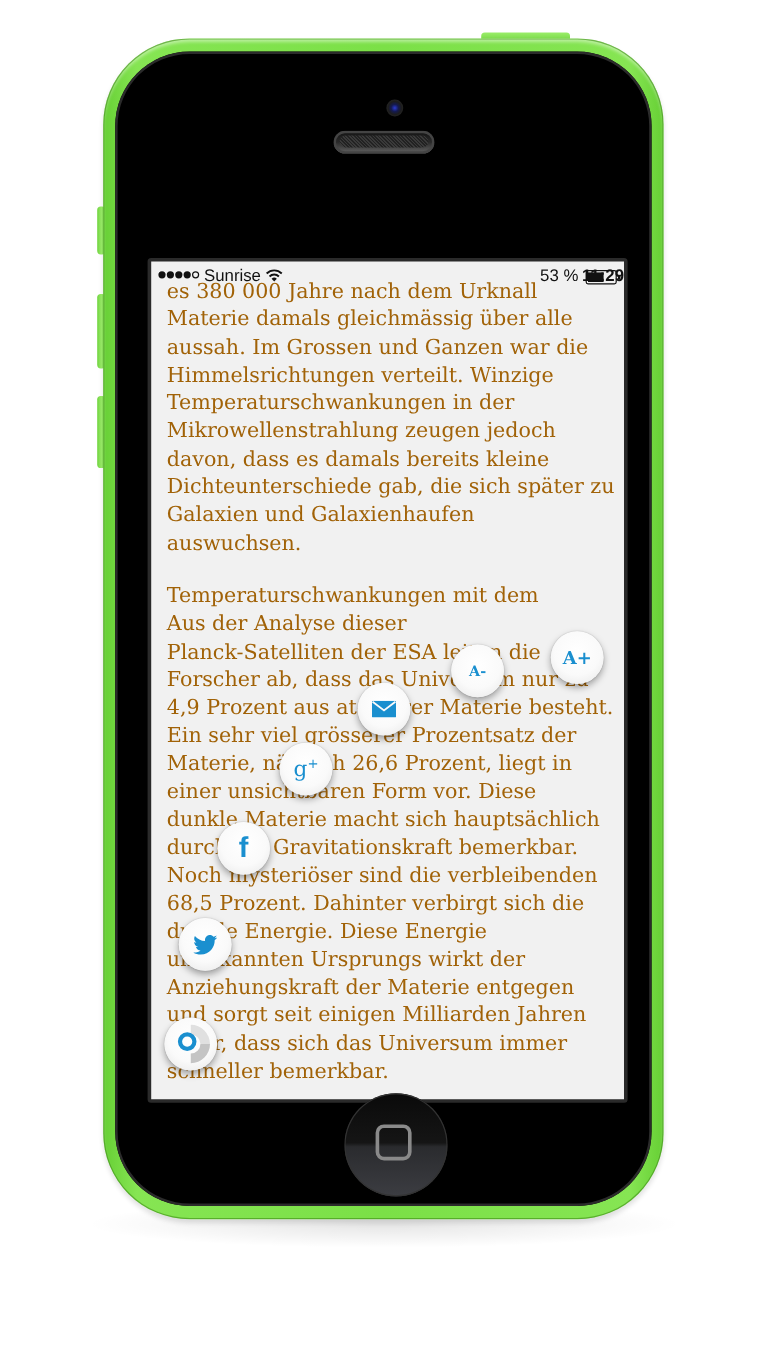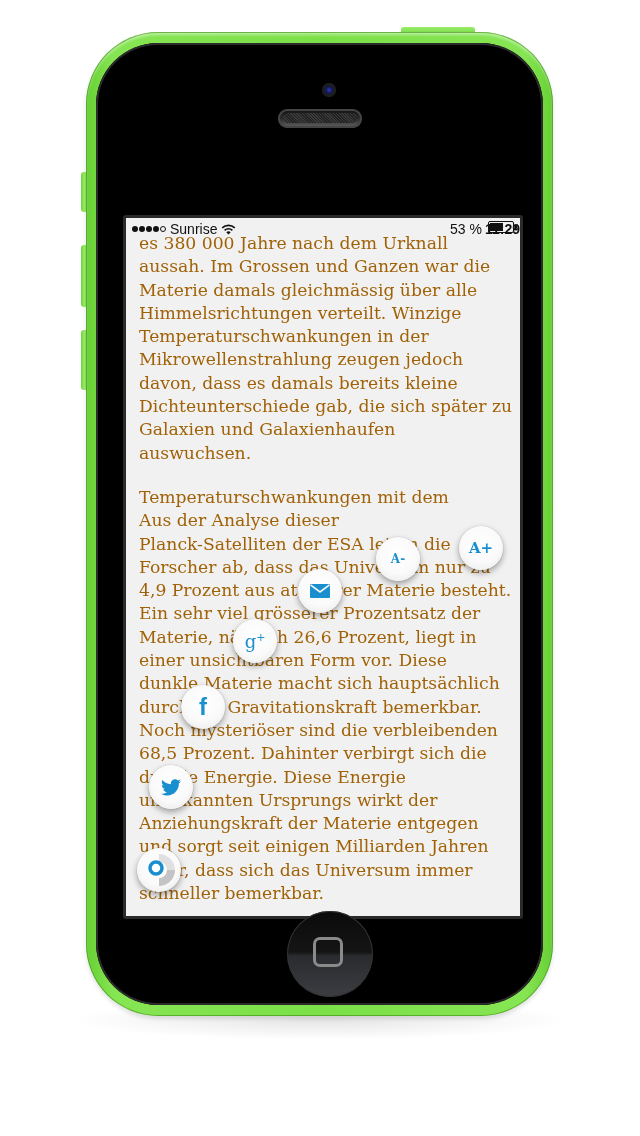--- a/index.html
+++ b/index.html
@@ -48,21 +48,21 @@
   }
   .status-bar {
     position: absolute; left: 0; top: 0; right: 0; height: 22px;
     font-size: 14px; color: #111; font-family: "Liberation Sans", sans-serif;
   }
   .status-left { position: absolute; left: 6px; top: 3px; display: flex; align-items: center; gap: 4px; }
   .signal { display: flex; gap: 1px; align-items: center; }
   .dot { width: 6px; height: 6px; border-radius: 50%; background: #111; }
   .dot.empty { background: transparent; border: 1px solid #111; width: 4px; height: 4px; }
   .status-time { position: absolute; left: 0; right: 0; top: 3px; text-align: right; font-weight: bold; }
-  .status-right { position: absolute; right: 6px; top: 3px; display: flex; align-items: flex-start; gap: 6px; }
+  .status-right { position: absolute; right: 6px; top: 3px; display: flex; align-items: flex-end; gap: 6px; }
   .battery { position: relative; width: 24px; height: 10px; border: 1px solid #111; border-radius: 2px; }
   .battery-fill { position: absolute; left: 1px; top: 1px; bottom: 1px; background: #111; }
   .battery-tip { position: absolute; right: -4px; top: 3px; width: 2px; height: 4px; background: #111; border-radius: 0 1px 1px 0; }
 
   .article {
     position: absolute; left: 13px; top: 14px; width: 372px;
     font-family: "DejaVu Serif", "Liberation Serif", serif;
     font-size: 17.2px; line-height: 23.3px; color: #a16207;
   }
   .article p { margin: 0 0 21px 0; }
@@ -128,22 +128,22 @@
           <div class="battery">
             <div class="battery-fill" style="width:53%;"></div>
             <div class="battery-tip"></div>
           </div>
         </div>
       </div>
 
       <div class="article">
         <p>
           <span class="line">es 380 000 Jahre nach dem Urknall</span>
+          <span class="line">Materie damals gleichmässig über alle</span>
           <span class="line">aussah. Im Grossen und Ganzen war die</span>
-          <span class="line">Materie damals gleichmässig über alle</span>
           <span class="line">Himmelsrichtungen verteilt. Winzige</span>
           <span class="line">Temperaturschwankungen in der</span>
           <span class="line">Mikrowellenstrahlung zeugen jedoch</span>
           <span class="line">davon, dass es damals bereits kleine</span>
           <span class="line">Dichteunterschiede gab, die sich später zu</span>
           <span class="line">Galaxien und Galaxienhaufen</span>
           <span class="line">auswuchsen.</span>
         </p>
         <p>
           <span class="line">Temperaturschwankungen mit dem</span>

